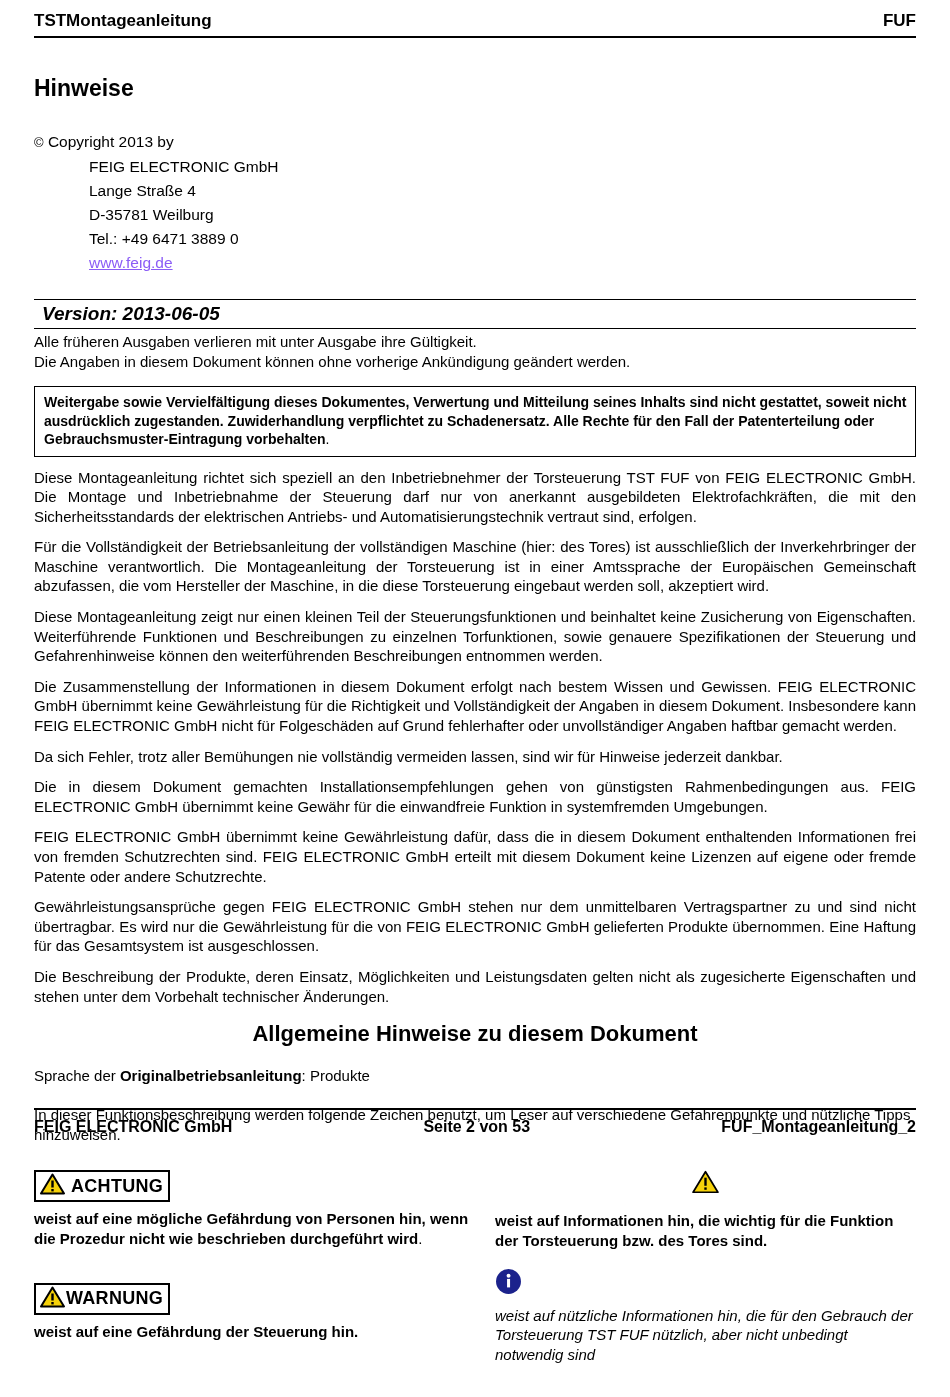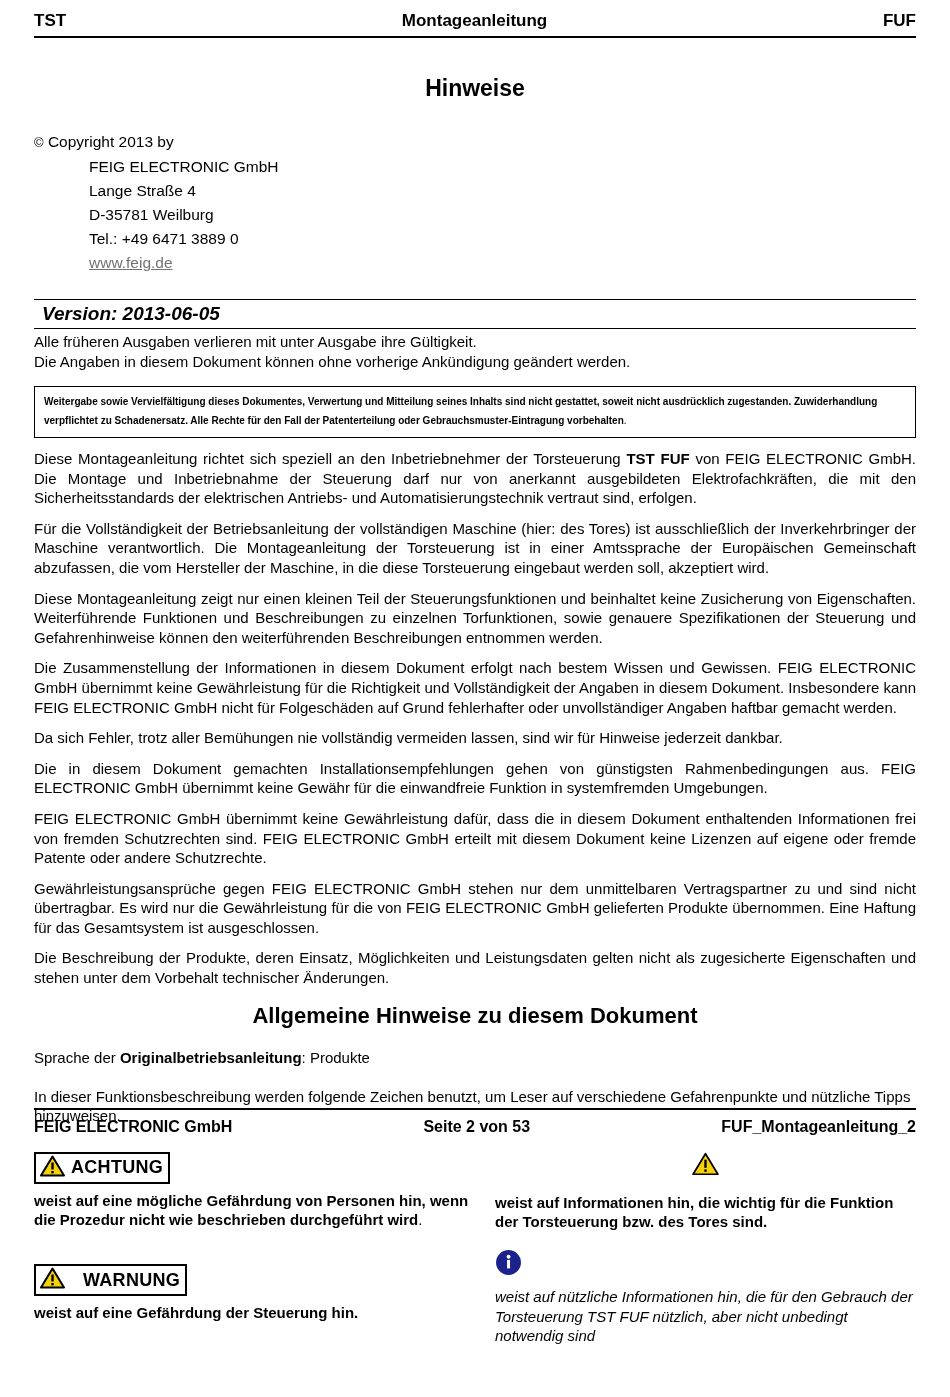--- a/index.html
+++ b/index.html
@@ -25,45 +25,44 @@
 
   
   .doc-header {
     display: flex;
     justify-content: space-between;
     align-items: baseline;
     font-size: 17px;
     font-weight: bold;
     padding-top: 11px;
   }
-  .doc-header .h-center { flex: 1; text-align: center; }
+  .doc-header .h-center { flex: 1; }
   .doc-header .h-right { text-align: right; }
   .header-rule {
     border-bottom: 2.5px solid #000;
     margin-top: 5px;
   }
 
   
   .main-title {
-    text-align: center;
     font-size: 23px;
     font-weight: bold;
     margin-top: 37px;
   }
 
   
   .copyright-block {
     margin-top: 28px;
     font-size: 15.5px;
     line-height: 24px;
   }
   .copyright-line .sym { font-size: 13px; }
   .addr { margin-left: 55px; }
   .weblink {
-    color: #737373;
+    color: #8b5cf6;
     text-decoration: underline;
   }
 
   
   .version-wrap { margin-top: 24px; }
   .rule-thin { border-top: 1.6px solid #000; }
   .version-line {
     font-size: 19px;
     font-weight: bold;
     font-style: italic;
@@ -73,34 +72,34 @@
     font-size: 15px;
     line-height: 20px;
     padding-top: 3px;
   }
 
   
   .legal-box {
     margin-top: 14px;
     border: 1.3px solid #000;
     padding: 6px 8px 7px 9px;
-    font-size: 10px;
+    font-size: 14px;
     font-weight: bold;
     line-height: 18.5px;
   }
   .legal-box .tail { font-weight: normal; }
 
   
   p.body-par {
     font-size: 15px;
     line-height: 19.6px;
     text-align: justify;
     margin: 11px 0 0 0;
   }
-  p.body-par b { font-weight: bold; }
+  p.body-par b { font-weight: normal; }
 
   
   .section-title {
     text-align: center;
     font-size: 22px;
     font-weight: bold;
     margin-top: 15px;
   }
   .lang-line {
     font-size: 15px;
@@ -128,21 +127,21 @@
     padding: 1px 5px 1px 4px;
     background: #fff;
   }
   .signal-box .sig-text {
     font-size: 18px;
     font-weight: bold;
     letter-spacing: 0.3px;
     line-height: 23px;
   }
   .signal-box.achtung .sig-text { margin-left: 6px; }
-  .signal-box.warnung .sig-text { margin-left: 18px; }
+  .signal-box.warnung .sig-text { margin-left: 1px; }
 
   .legend-desc {
     font-size: 15px;
     font-weight: bold;
     line-height: 19.6px;
     margin-top: 7px;
   }
   .legend-desc .plain { font-weight: normal; }
   .legend-desc.italic {
     font-style: italic;

